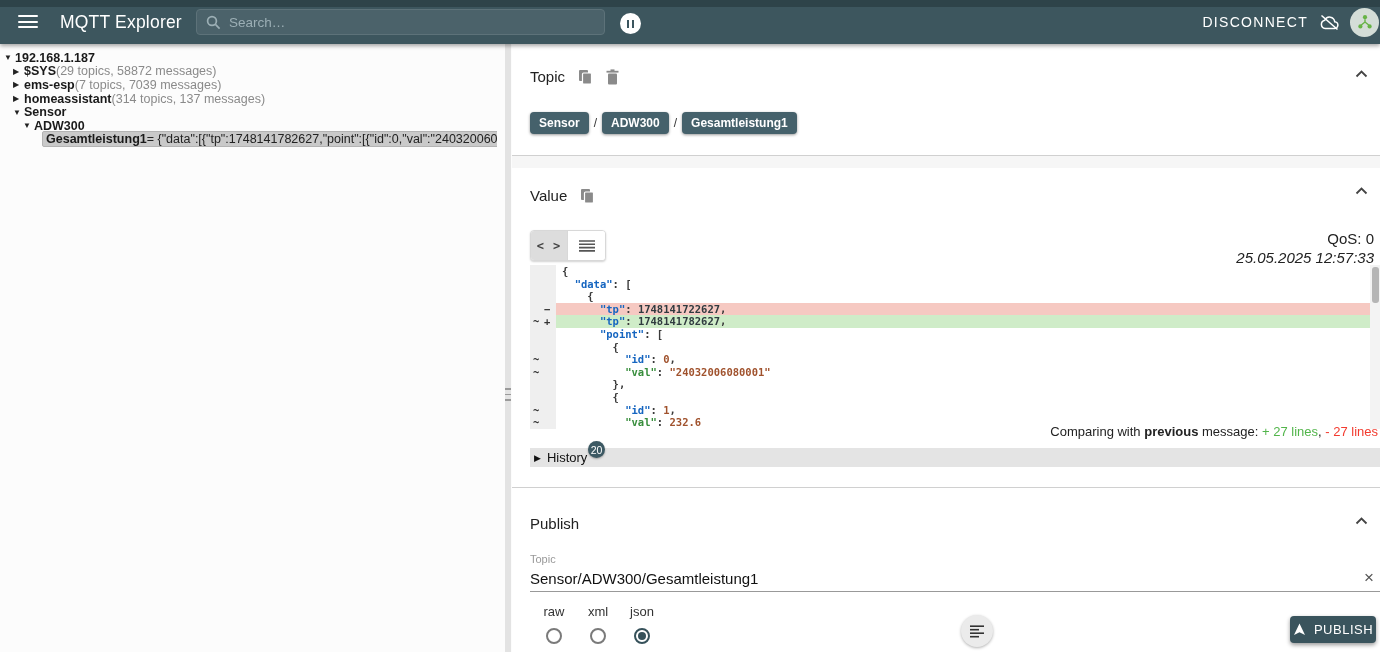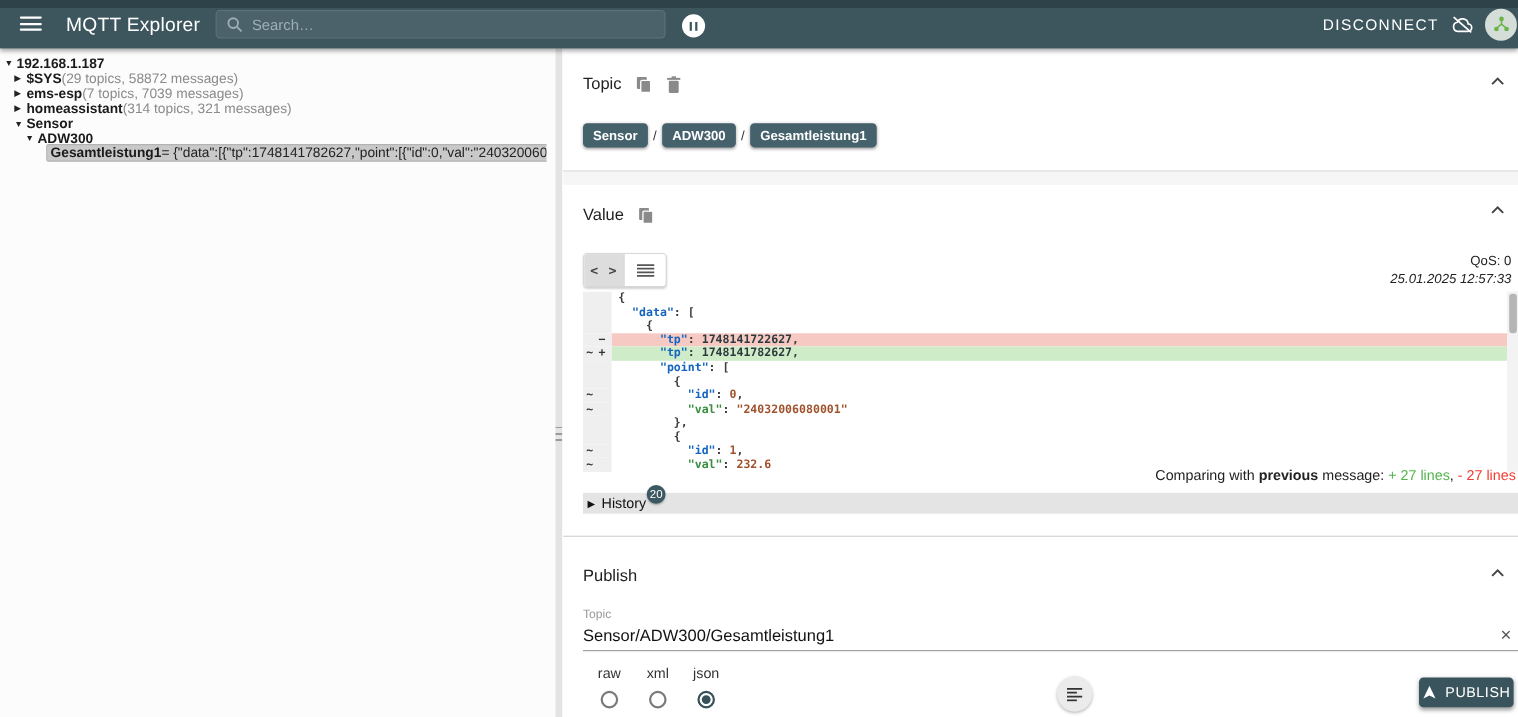--- a/index.html
+++ b/index.html
@@ -60,21 +60,21 @@
   .divider { position:absolute; left:0; right:0; height:1px; background:#d0d0d0; }
   .divband { position:absolute; left:0; right:0; top:112px; height:12px; background:#f6f6f6; }
 
   .value-head { position:absolute; left:18px; top:143px; display:flex; align-items:center; gap:13px; }
   .toggle { position:absolute; left:18px; top:186px; display:flex; border:1px solid #d8d8d8;
             border-radius:4px; overflow:hidden; box-shadow:0 1px 2px rgba(0,0,0,.18); background:#fff; }
   .tbtn { width:37px; height:29px; display:flex; align-items:center; justify-content:center;
           background:#fff; border:none; cursor:pointer; }
   .tbtn.sel { background:#ddd; border-right:1px solid #d8d8d8; }
   .codeglyph { font-family:"DejaVu Sans Mono",monospace; font-size:12px; font-weight:bold; color:#444; letter-spacing:1px; }
-  .qosbox { position:absolute; right:6px; top:186px; text-align:right; font-size:12px; color:#222; }
+  .qosbox { position:absolute; right:6px; top:186px; text-align:right; font-size:15px; color:#222; }
   .tstamp { font-style:italic; margin-top:2px; }
 
   
   .diff { position:absolute; left:18px; right:0; top:221px; height:164px; overflow:hidden;
           font-family:"DejaVu Sans Mono",monospace; font-size:10.5px; line-height:12.6px; }
   .dline { display:flex; height:12.6px; font-weight:bold; }
   .dgut { width:26px; flex:none; background:#efefef; position:relative; color:#333; }
   .dgut .sq { position:absolute; left:3px; top:0; }
   .dgut .pm { position:absolute; left:14px; top:0; }
   .dtxt { flex:1; white-space:pre; padding-left:6px; }
@@ -169,21 +169,21 @@
         <span class="tsuffix"> (29 topics, 58872 messages)</span>
       </div>
       <div class="trow" style="padding-left: 13px;">
         <span class="tarrow">▶</span>
         <span class="tname">ems-esp</span>
         <span class="tsuffix"> (7 topics, 7039 messages)</span>
       </div>
       <div class="trow" style="padding-left: 13px;">
         <span class="tarrow">▶</span>
         <span class="tname">homeassistant</span>
-        <span class="tsuffix"> (314 topics, 321 messages)</span>
+        <span class="tsuffix"> (314 topics, 137 messages)</span>
       </div>
       <div class="trow" style="padding-left: 13px;">
         <span class="tarrow">▼</span>
         <span class="tname">Sensor</span>
       </div>
       <div class="trow" style="padding-left: 23px;">
         <span class="tarrow">▼</span>
         <span class="tname">ADW300</span>
       </div>
       <div class="trow" style="padding-left: 31px;">
@@ -256,21 +256,21 @@
         <svg width="16" height="12" viewBox="0 0 16 12">
           <line x1="0" y1="1" x2="16" y2="1" stroke="#555" stroke-width="1.6"></line>
           <line x1="0" y1="4.3" x2="16" y2="4.3" stroke="#555" stroke-width="1.6"></line>
           <line x1="0" y1="7.6" x2="16" y2="7.6" stroke="#555" stroke-width="1.6"></line>
           <line x1="0" y1="10.9" x2="16" y2="10.9" stroke="#555" stroke-width="1.6"></line>
         </svg>
       </button>
     </div>
     <div class="qosbox">
       <div>QoS: 0</div>
-      <div class="tstamp">25.01.2025 12:57:33</div>
+      <div class="tstamp">25.05.2025 12:57:33</div>
     </div>
 
     <div class="diff" id="diff">
         <div class="dline">
           <span class="dgut"></span>
           <span class="dtxt"><span class="tk-p">{</span></span>
         </div>
         <div class="dline">
           <span class="dgut"></span>
           <span class="dtxt"><span class="tk-p">  </span><span class="tk-k">"data"</span><span class="tk-p">: [</span></span>

